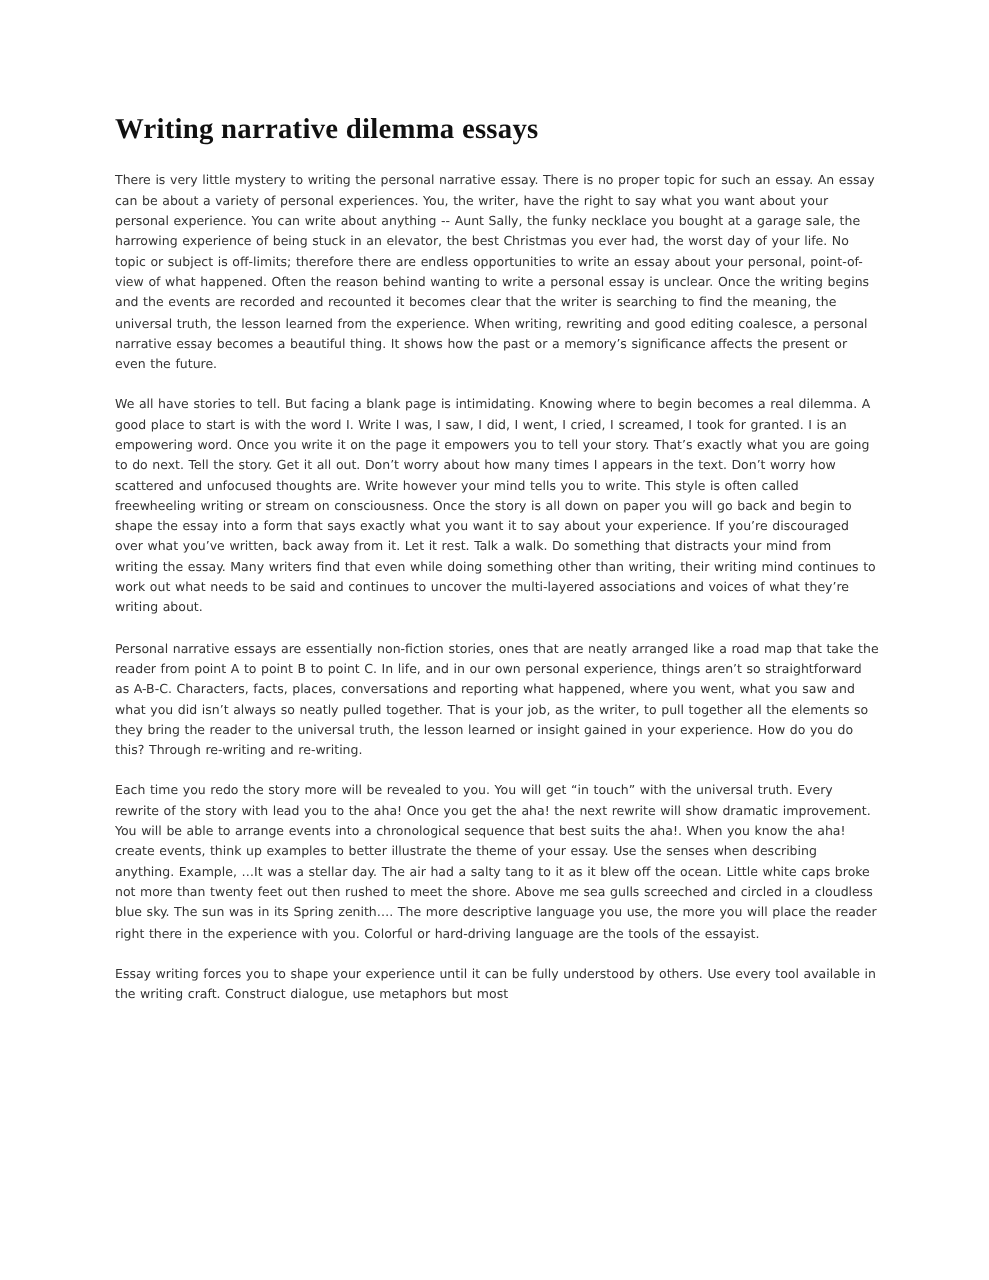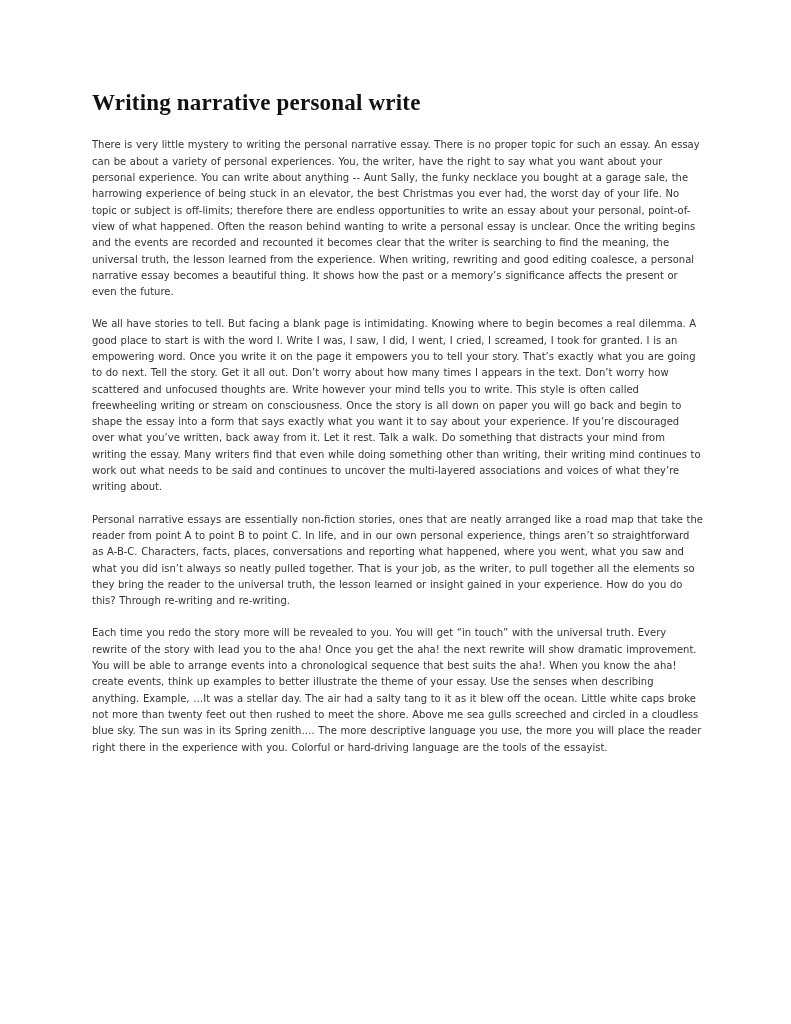--- a/index.html
+++ b/index.html
@@ -35,23 +35,24 @@
     color: #333333;
     margin: 0 0 16px 0;
     text-align: left;
     word-spacing: 0.5px;
   }
 </style>
 </head>
 <body>
 
 <div class="page">
-  <h1 class="doc-title">Writing narrative personal write</h1>
+  <h1 class="doc-title">Writing narrative dilemma essays</h1>
 
   <p class="doc-para">There is very little mystery to writing the personal narrative essay. There is no proper topic for such an essay. An essay can be about a variety of personal experiences. You, the writer, have the right to say what you want about your personal experience. You can write about anything -- Aunt Sally, the funky necklace you bought at a garage sale, the harrowing experience of being stuck in an elevator, the best Christmas you ever had, the worst day of your life. No topic or subject is off-limits; therefore there are endless opportunities to write an essay about your personal, point-of-view of what happened. Often the reason behind wanting to write a personal essay is unclear. Once the writing begins and the events are recorded and recounted it becomes clear that the writer is searching to find the meaning, the universal truth, the lesson learned from the experience. When writing, rewriting and good editing coalesce, a personal narrative essay becomes a beautiful thing. It shows how the past or a memory’s significance affects the present or even the future.</p>
 
   <p class="doc-para">We all have stories to tell. But facing a blank page is intimidating. Knowing where to begin becomes a real dilemma. A good place to start is with the word I. Write I was, I saw, I did, I went, I cried, I screamed, I took for granted. I is an empowering word. Once you write it on the page it empowers you to tell your story. That’s exactly what you are going to do next. Tell the story. Get it all out. Don’t worry about how many times I appears in the text. Don’t worry how scattered and unfocused thoughts are. Write however your mind tells you to write. This style is often called freewheeling writing or stream on consciousness. Once the story is all down on paper you will go back and begin to shape the essay into a form that says exactly what you want it to say about your experience. If you’re discouraged over what you’ve written, back away from it. Let it rest. Talk a walk. Do something that distracts your mind from writing the essay. Many writers find that even while doing something other than writing, their writing mind continues to work out what needs to be said and continues to uncover the multi-layered associations and voices of what they’re writing about.</p>
 
   <p class="doc-para">Personal narrative essays are essentially non-fiction stories, ones that are neatly arranged like a road map that take the reader from point A to point B to point C. In life, and in our own personal experience, things aren’t so straightforward as A-B-C. Characters, facts, places, conversations and reporting what happened, where you went, what you saw and what you did isn’t always so neatly pulled together. That is your job, as the writer, to pull together all the elements so they bring the reader to the universal truth, the lesson learned or insight gained in your experience. How do you do this? Through re-writing and re-writing.</p>
 
   <p class="doc-para">Each time you redo the story more will be revealed to you. You will get “in touch” with the universal truth. Every rewrite of the story with lead you to the aha! Once you get the aha! the next rewrite will show dramatic improvement. You will be able to arrange events into a chronological sequence that best suits the aha!. When you know the aha! create events, think up examples to better illustrate the theme of your essay. Use the senses when describing anything. Example, …It was a stellar day. The air had a salty tang to it as it blew off the ocean. Little white caps broke not more than twenty feet out then rushed to meet the shore. Above me sea gulls screeched and circled in a cloudless blue sky. The sun was in its Spring zenith…. The more descriptive language you use, the more you will place the reader right there in the experience with you. Colorful or hard-driving language are the tools of the essayist.</p>
 
+  <p class="doc-para">Essay writing forces you to shape your experience until it can be fully understood by others. Use every tool available in the writing craft. Construct dialogue, use metaphors but most</p>
 </div>
 
 </body></html>

